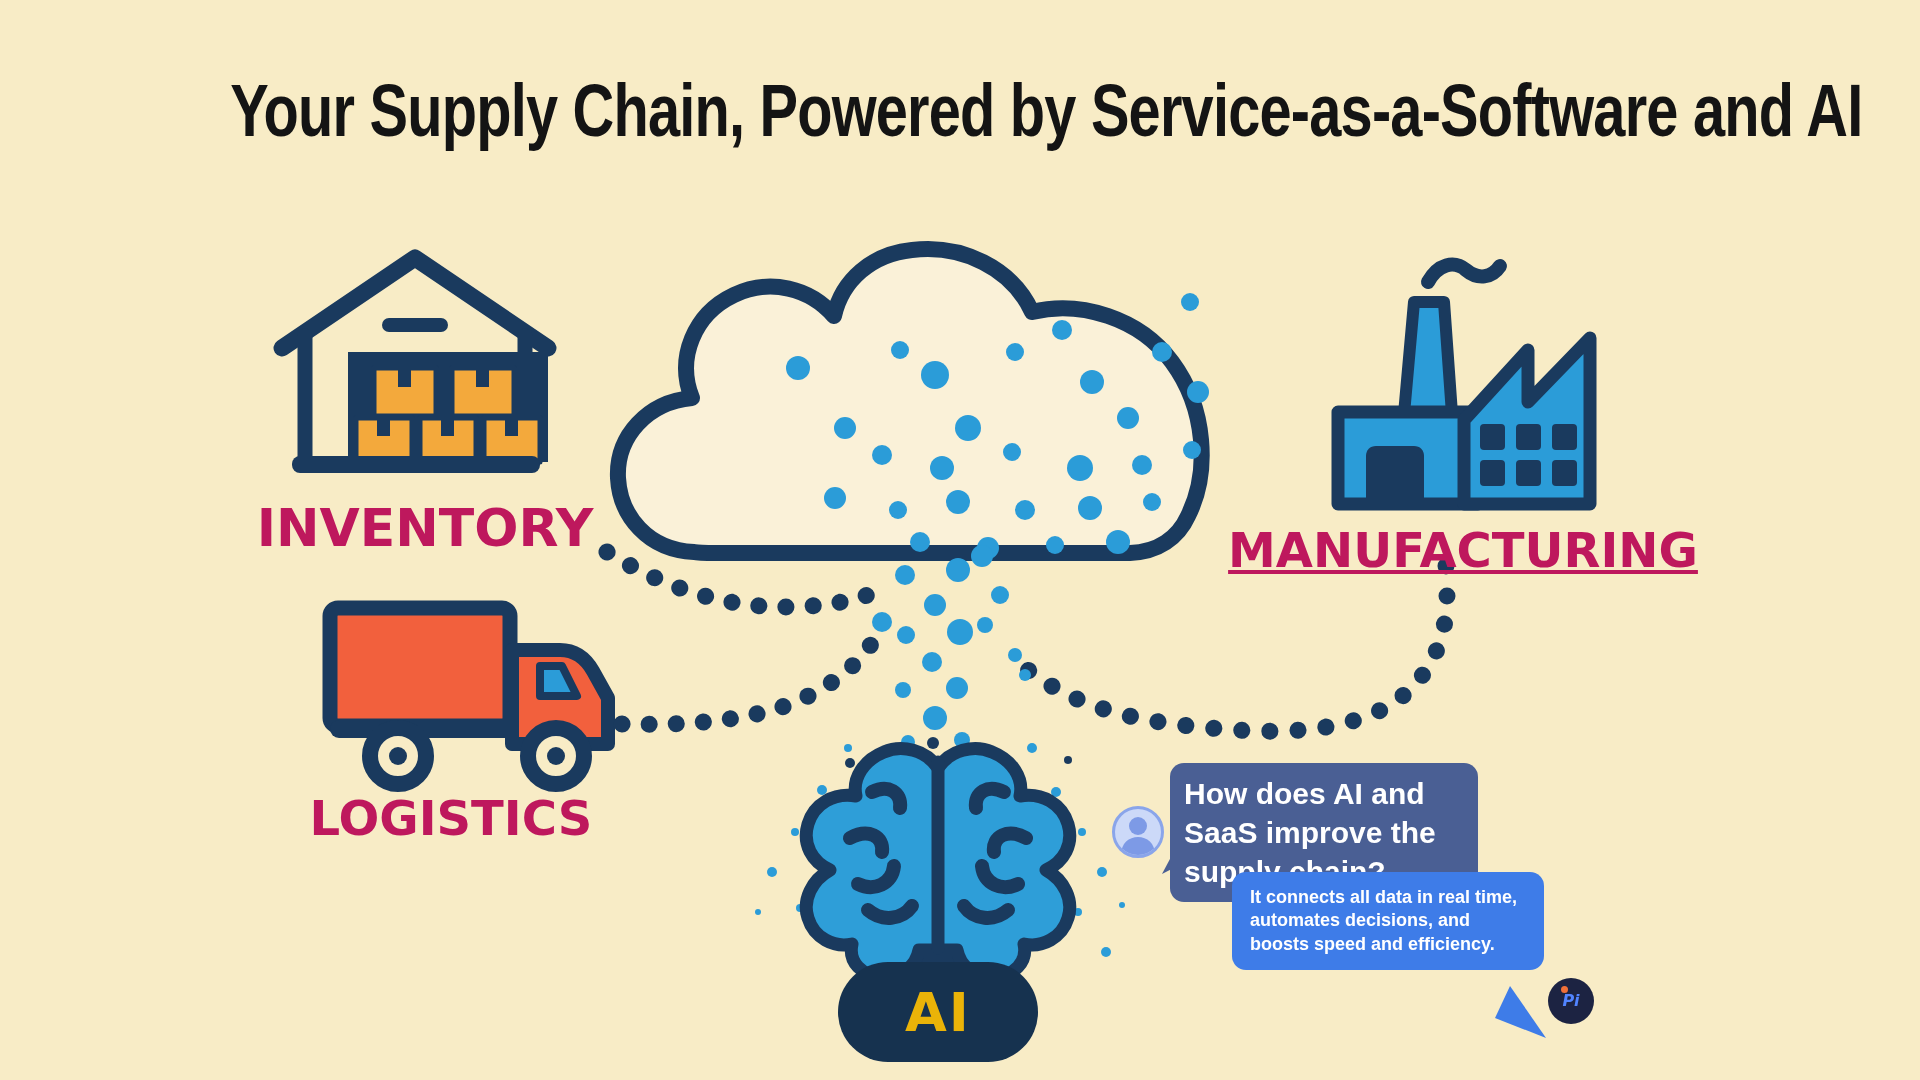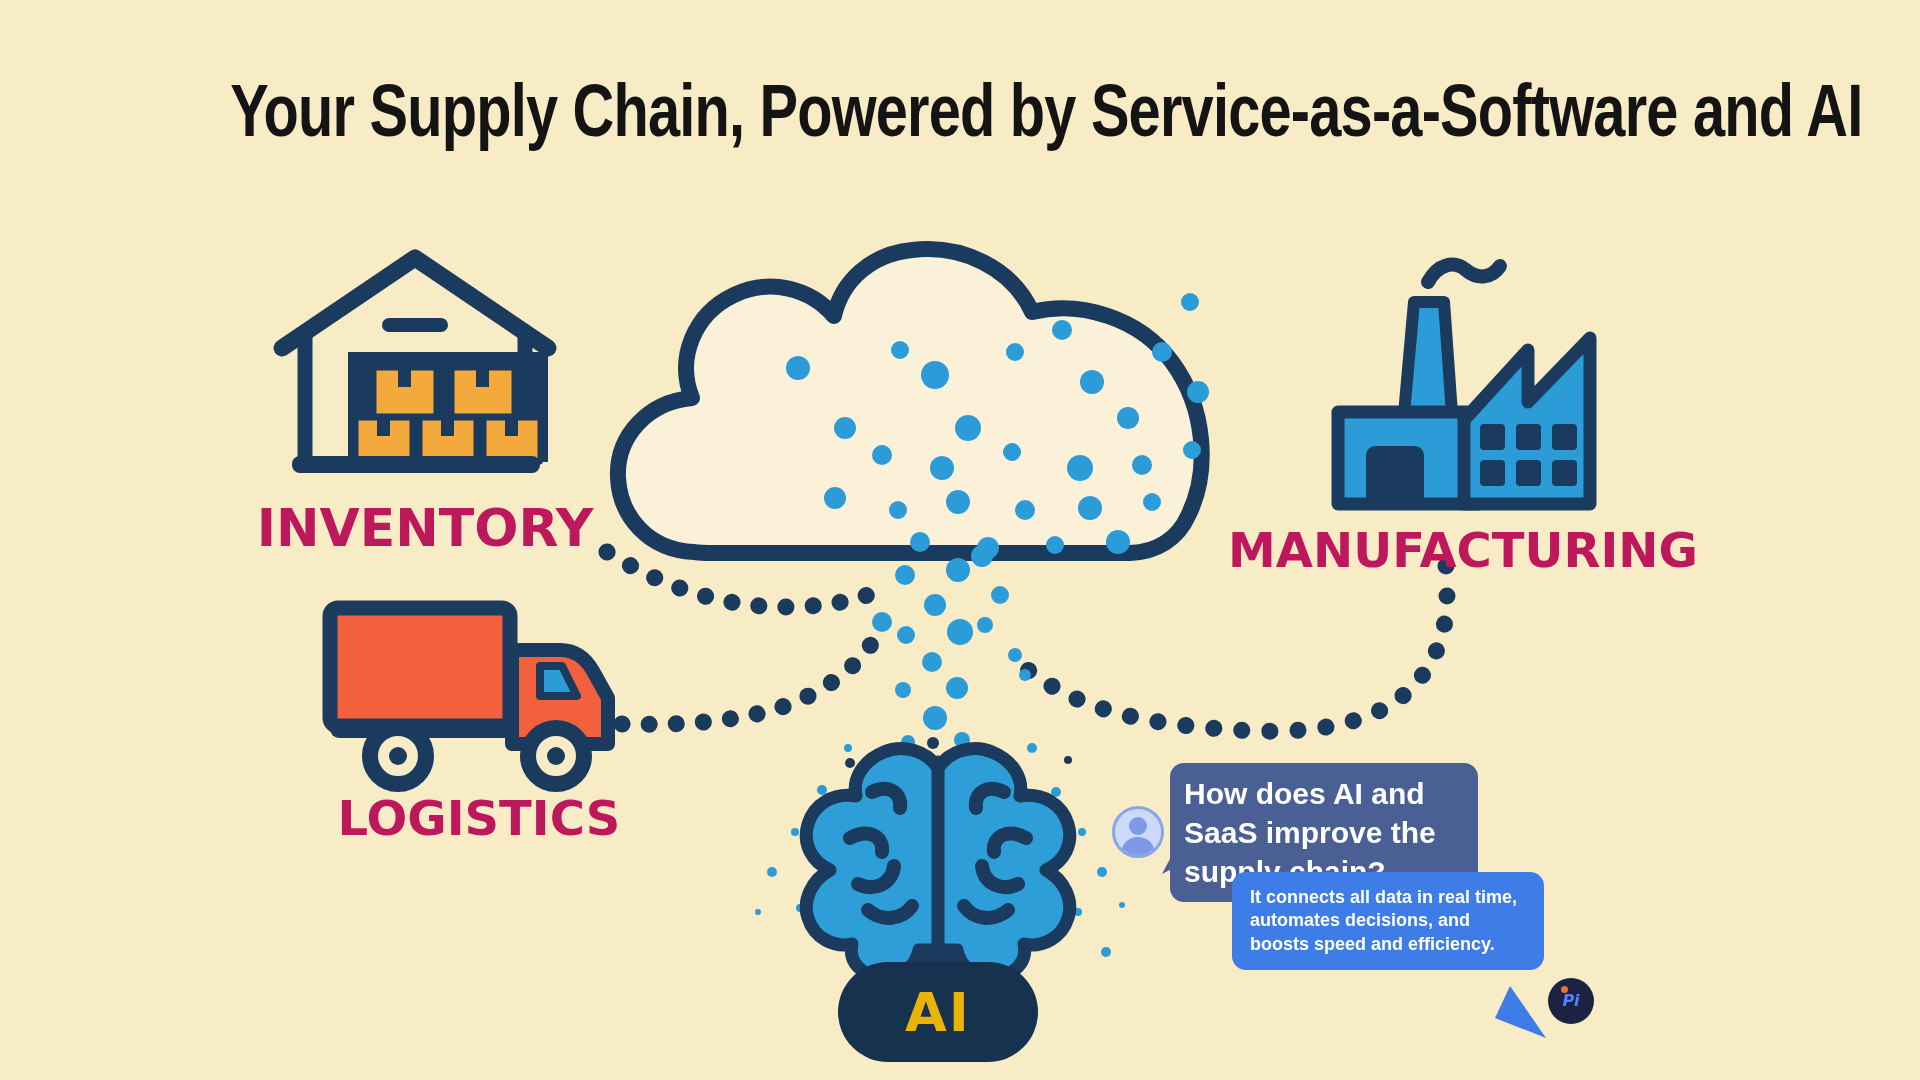--- a/index.html
+++ b/index.html
@@ -8,22 +8,22 @@
   #canvas{position:relative;width:1920px;height:1080px;background:#f8ecc6;}
   #scene{position:absolute;left:0;top:0;}
 
   .title{position:absolute;top:68px;left:0;width:1692px;text-align:center;white-space:nowrap;}
   .title span{display:inline-block;transform:scaleX(0.78);transform-origin:center;
       font-size:74px;font-weight:bold;color:#141414;letter-spacing:-1px;}
 
   .node-label{position:absolute;transform:translateX(-50%);color:#be185d;
       font-family:"DejaVu Sans",sans-serif;font-weight:bold;line-height:1;letter-spacing:0px;}
   #lbl-inventory{left:425px;top:502px;font-size:52px;}
-  #lbl-logistics{left:451px;top:794px;font-size:48px;margin-left:28px;}
-  #lbl-manufacturing{left:1463px;top:526px;font-size:48px;}
+  #lbl-logistics{left:451px;top:794px;font-size:48px;}
+  #lbl-manufacturing{left:1463px;top:526px;font-size:48px;text-decoration:underline;}
 
   .ai-pill{position:absolute;left:838px;top:962px;width:200px;height:100px;border-radius:50px;
       background:#16324f;display:flex;align-items:center;justify-content:center;
       color:#eab308;font-family:"DejaVu Sans",sans-serif;font-weight:bold;font-size:54px;letter-spacing:2px;}
 
   .bubble{position:absolute;color:#fff;font-weight:bold;border-radius:14px;
       font-family:"Liberation Sans",sans-serif;}
   #bubble-user{left:1170px;top:763px;width:280px;padding:11px 14px;background:#4a5f94;
       font-size:30px;line-height:1.3;}
   #bubble-ai{left:1232px;top:872px;width:276px;padding:14px 18px;background:#3e7ce8;

